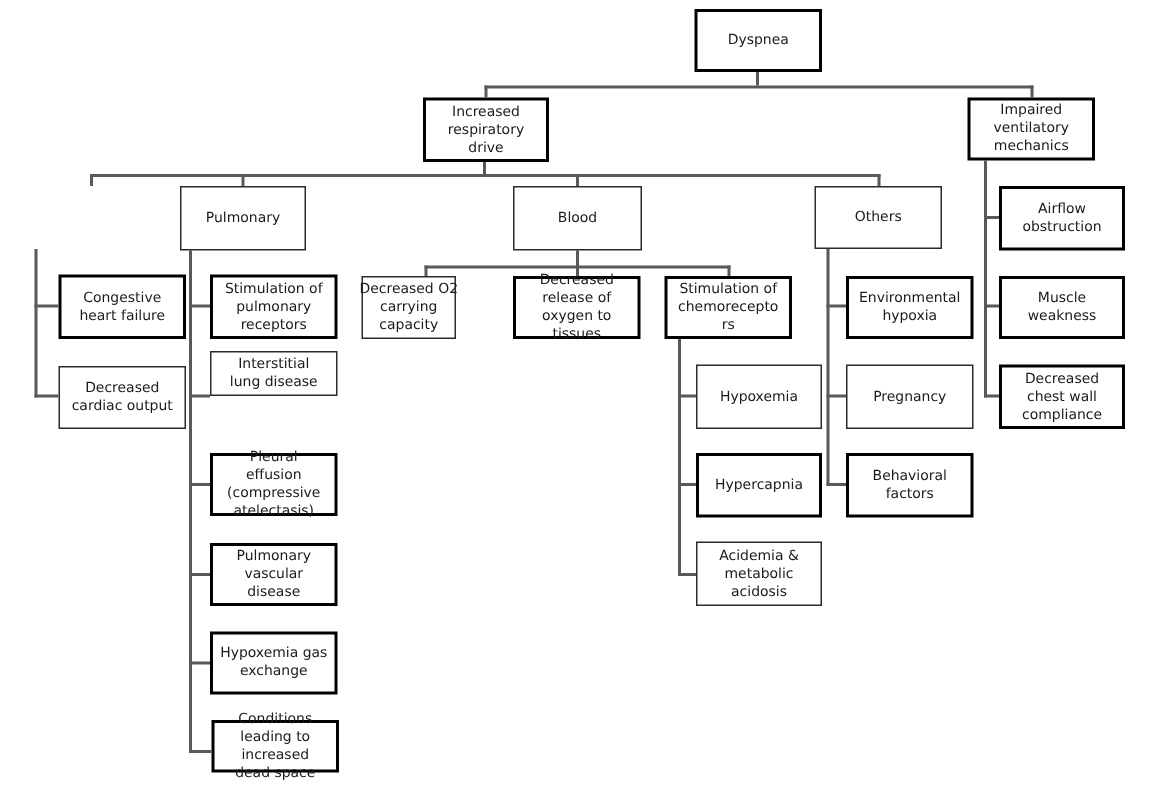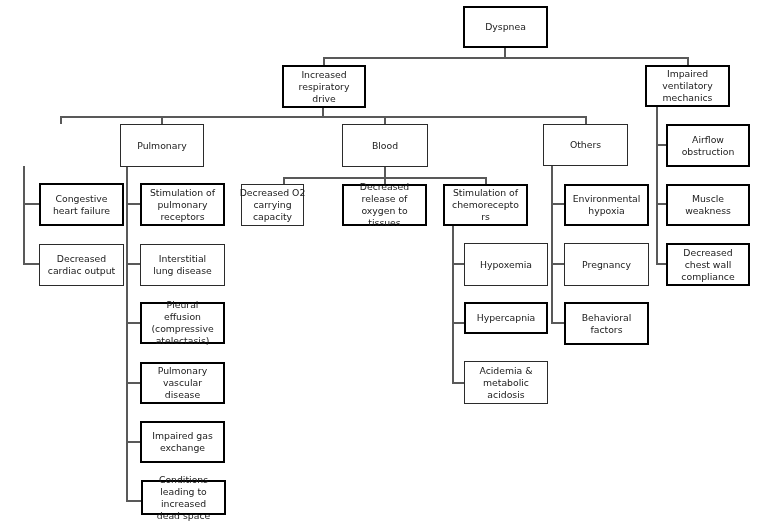--- a/index.html
+++ b/index.html
@@ -148,21 +148,21 @@
   </div>
   <div class="node thick" style="left:666px;top:184px;width:84px;height:42px">
     <span class="lbl">Muscle
 weakness</span>
   </div>
 
   <div class="node thin" style="left:39px;top:244px;width:85px;height:42px">
     <span class="lbl">Decreased
 cardiac output</span>
   </div>
-  <div class="node thin" style="left:140px;top:244px;width:85px;height:42px">
+  <div class="node thin" style="left:140px;top:234px;width:85px;height:30px">
     <span class="lbl">Interstitial
 lung disease</span>
   </div>
   <div class="node thin" style="left:464px;top:243px;width:84px;height:43px">
     <span class="lbl">Hypoxemia</span>
   </div>
   <div class="node thin" style="left:564px;top:243px;width:85px;height:43px">
     <span class="lbl">Pregnancy</span>
   </div>
   <div class="node thick" style="left:666px;top:243px;width:84px;height:43px">
@@ -170,41 +170,41 @@
 chest wall
 compliance</span>
   </div>
 
   <div class="node thick" style="left:140px;top:302px;width:85px;height:42px">
     <span class="lbl">Pleural
 effusion
 (compressive
 atelectasis)</span>
   </div>
-  <div class="node thick" style="left:464px;top:302px;width:84px;height:32px">
+  <div class="node thick" style="left:464px;top:302px;width:84px;height:43px">
     <span class="lbl">Hypercapnia</span>
   </div>
   <div class="node thick" style="left:564px;top:302px;width:85px;height:43px">
     <span class="lbl">Behavioral
 factors</span>
   </div>
 
   <div class="node thick" style="left:140px;top:362px;width:85px;height:42px">
     <span class="lbl">Pulmonary
 vascular
 disease</span>
   </div>
   <div class="node thin" style="left:464px;top:361px;width:84px;height:43px">
     <span class="lbl">Acidemia &amp;
 metabolic
 acidosis</span>
   </div>
 
   <div class="node thick" style="left:140px;top:421px;width:85px;height:42px">
-    <span class="lbl">Impaired gas
+    <span class="lbl">Hypoxemia gas
 exchange</span>
   </div>
 
   <div class="node thick" style="left:141px;top:480px;width:85px;height:35px">
     <span class="lbl">Conditions
 leading to
 increased
 dead space</span>
   </div>
 

